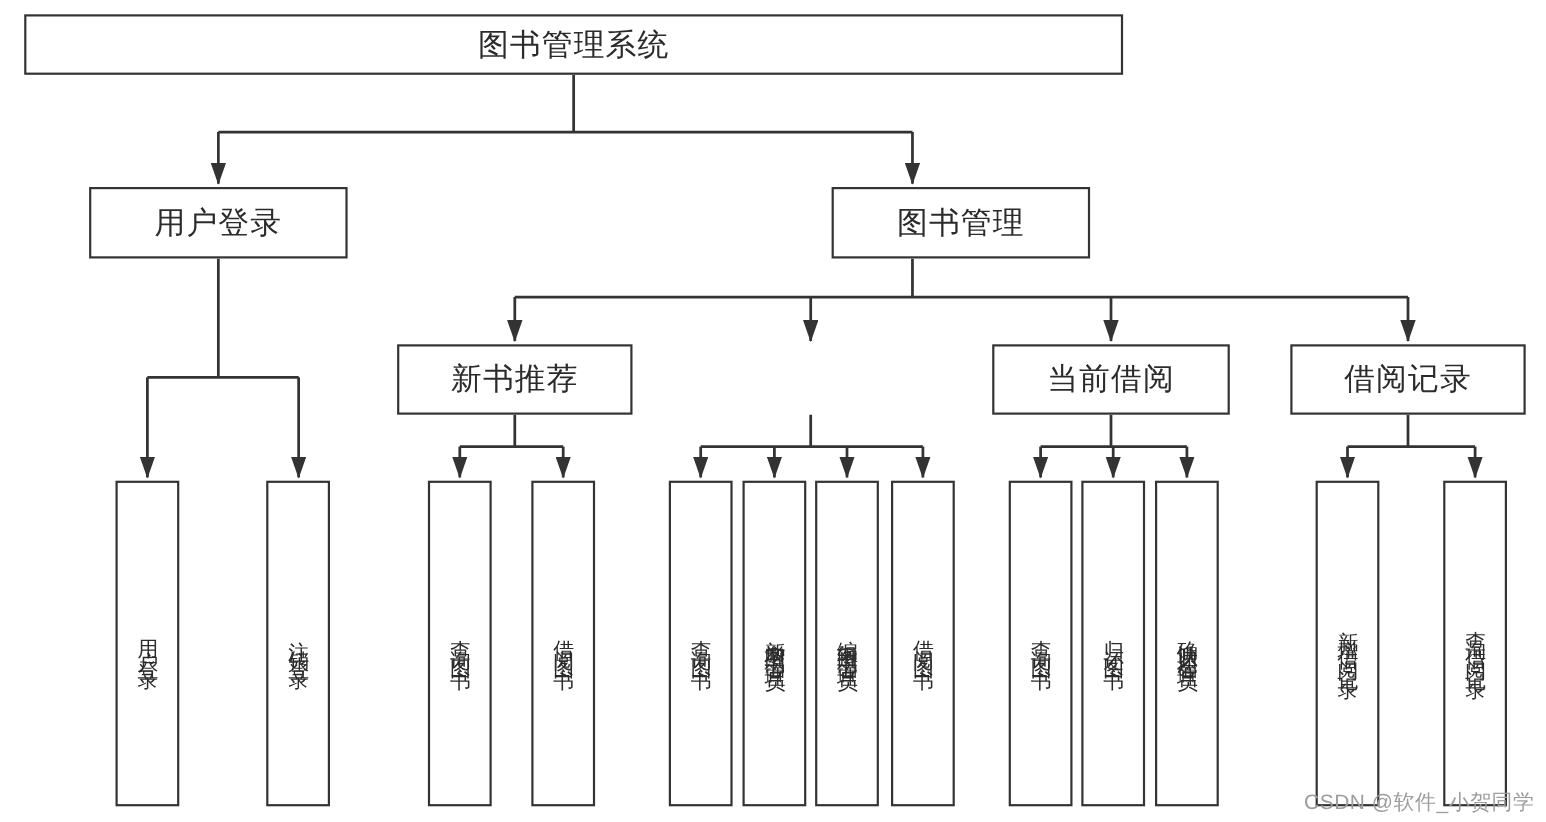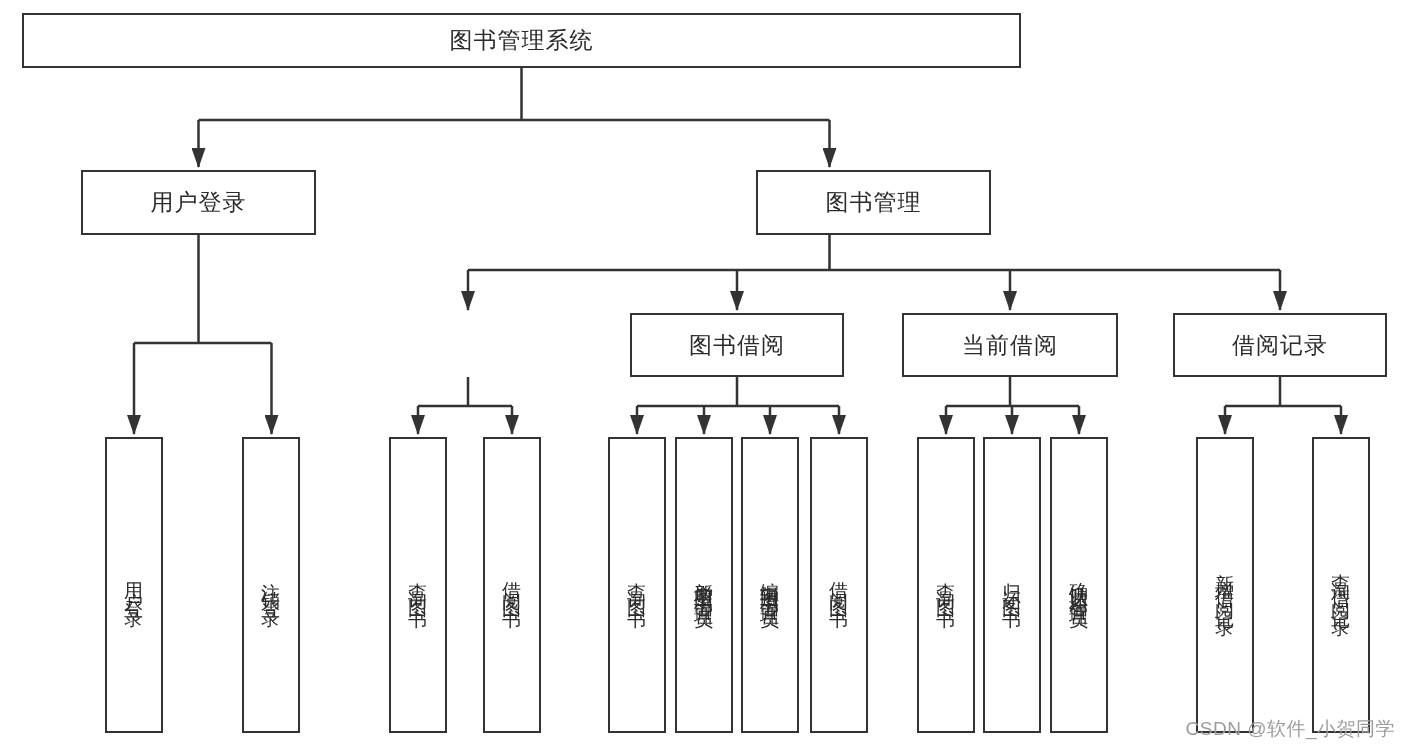--- a/index.html
+++ b/index.html
@@ -24,21 +24,21 @@
     position: absolute;
     box-sizing: border-box;
     background: #ffffff;
     border: 2.5px solid #333333;
     display: flex;
     align-items: center;
     justify-content: center;
     color: #2b2b2b;
   }
   .node.h .lbl {
-    font-size: 23px;
+    font-size: 28px;
     letter-spacing: 1px;
     white-space: nowrap;
   }
   .node.v .lbl {
     writing-mode: vertical-rl;
     text-orientation: mixed;
     font-size: 19px;
     letter-spacing: 9px;
     line-height: 1;
     white-space: nowrap;
@@ -111,22 +111,22 @@
     <span class="lbl">图书管理系统</span>
   </div>
 
   <div class="node h" style="left:81px; top:170px; width:235px; height:65px;">
     <span class="lbl">用户登录</span>
   </div>
   <div class="node h" style="left:712px; top:170px; width:235px; height:65px;margin-left:44px;">
     <span class="lbl">图书管理</span>
   </div>
 
-  <div class="node h" style="left:630px; top:313px; width:214px; height:64px;">
-    <span class="lbl">图书借阅</span>
+  <div class="node h" style="left:361px; top:313px; width:214px; height:64px;">
+    <span class="lbl">新书推荐</span>
   </div>
   <div class="node h" style="left:1173px; top:313px; width:214px; height:64px;">
     <span class="lbl">借阅记录</span>
   </div>
   <div class="node h" style="left:902px; top:313px; width:216px; height:64px;">
     <span class="lbl">当前借阅</span>
   </div>
 
   <div class="node v" style="left:105px; top:437px; width:58px; height:296px;">
     <span class="lbl">用户登录</span>

